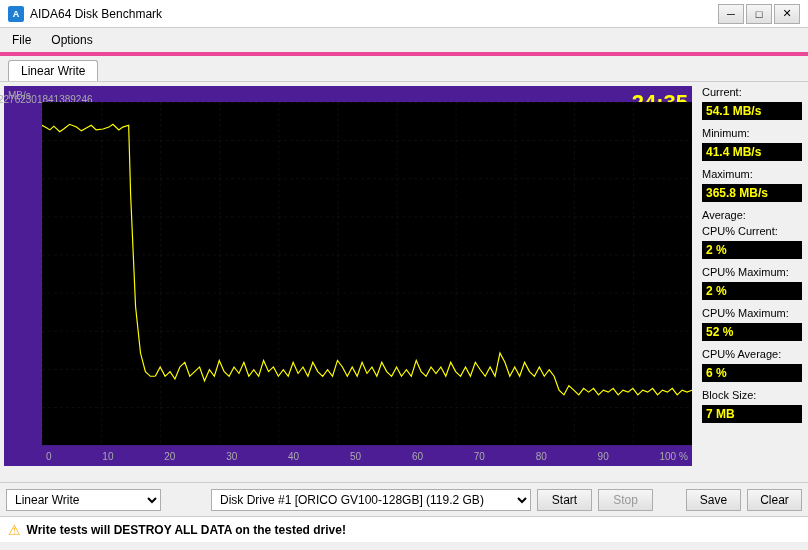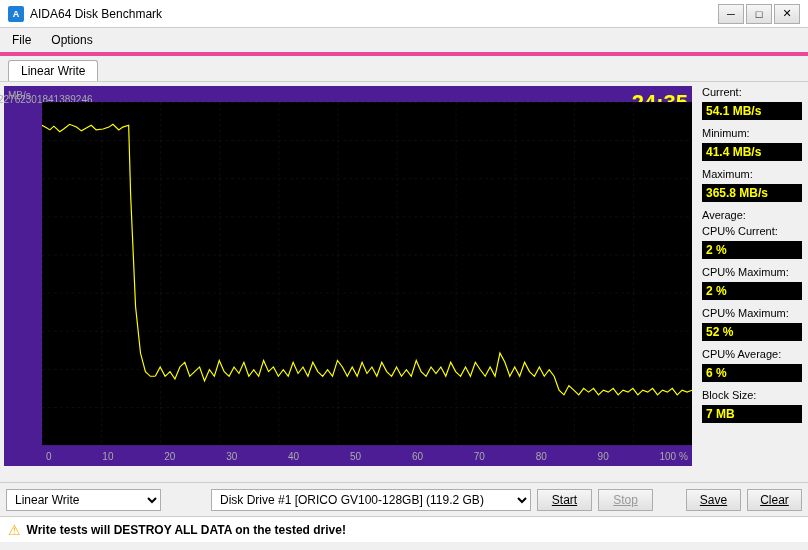--- a/index.html
+++ b/index.html
@@ -106,21 +106,20 @@
     .dropdown-small { width: 155px; }
     .dropdown-large { width: 320px; margin-left: 44px; }
     .btn {
       height: 22px;
       min-width: 55px;
       border: 1px solid #adadad;
       background: linear-gradient(to bottom, #f6f6f6, #e0e0e0);
       font-size: 12px;
       cursor: pointer;
       padding: 0 2px;
-      text-decoration: underline;
     }
     .btn-spacer { flex: 1; }
 
     
     .warning-bar {
       background: #fff;
       border-top: 1px solid #ccc;
       padding: 4px 8px;
       font-size: 12px;
       display: flex;

